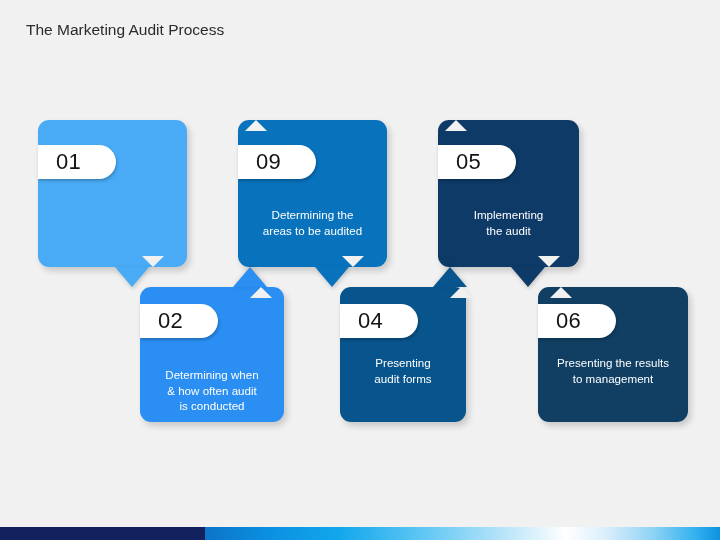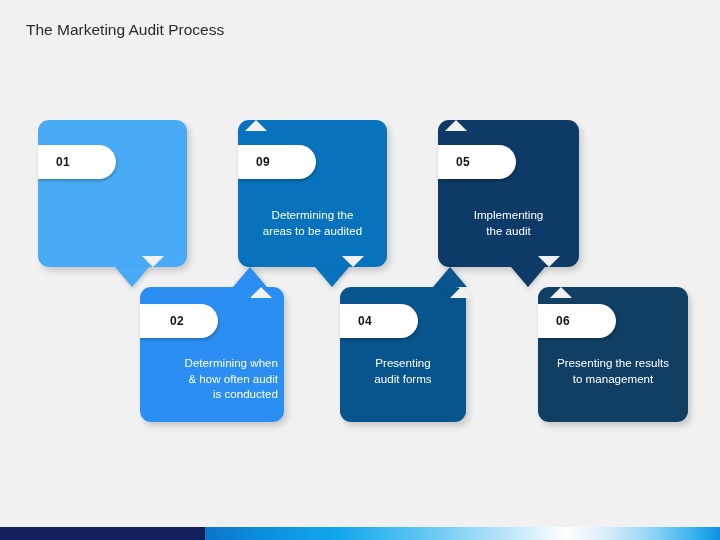--- a/index.html
+++ b/index.html
@@ -70,22 +70,22 @@
     height: 34px;
     width: 78px;
     background: #ffffff;
     border-radius: 0 17px 17px 0;
     box-shadow: 1px 2px 3px rgba(0,0,0,0.22);
     display: flex;
     align-items: center;
     z-index: 4;
   }
   .badge .num {
-    font-size: 12px;
-    font-weight: bold;
+    font-size: 22px;
+    font-weight: normal;
     color: #141414;
     margin-left: 18px;
     line-height: 1;
     letter-spacing: 0.3px;
   }
 
   
   .caption {
     position: absolute;
     left: 6px; right: 6px;
@@ -190,24 +190,24 @@
       <div class="caption" style="top:87px; white-space:pre-line;">Implementing
 the audit</div>
       <div class="notch-down" style="left:100px; top:136px;"></div>
       <div class="notch-up" style="left:7px; top:0px;"></div>
     </div>
     <div class="tab-down" style="left:511px; top:267px; border-top:20px solid #0d3a66;"></div>
 
     <div class="tab-up" style="left:233px; top:267px; border-bottom:20px solid #2a8ef2;"></div>
     <div class="card" style="left:140px; top:287px; width:144px; height:135px;">
       <div class="body" style="background:#2a8ef2;"></div>
-      <div class="badge" style="top:17px;padding-left:12px;">
+      <div class="badge" style="top:17px;">
         <span class="num">02</span>
       </div>
-      <div class="caption" style="top:68px; white-space:pre-line;text-align:right;">Determining when
+      <div class="caption" style="top:80px; white-space:pre-line;">Determining when
 &amp; how often audit
 is conducted</div>
       <div class="notch-up" style="left:110px; top:0px;"></div>
     </div>
 
     <div class="tab-up" style="left:433px; top:267px; border-bottom:20px solid #08548c;"></div>
     <div class="card" style="left:340px; top:287px; width:126px; height:135px;">
       <div class="body" style="background:#08548c;"></div>
       <div class="badge" style="top:17px;">
         <span class="num">04</span>

